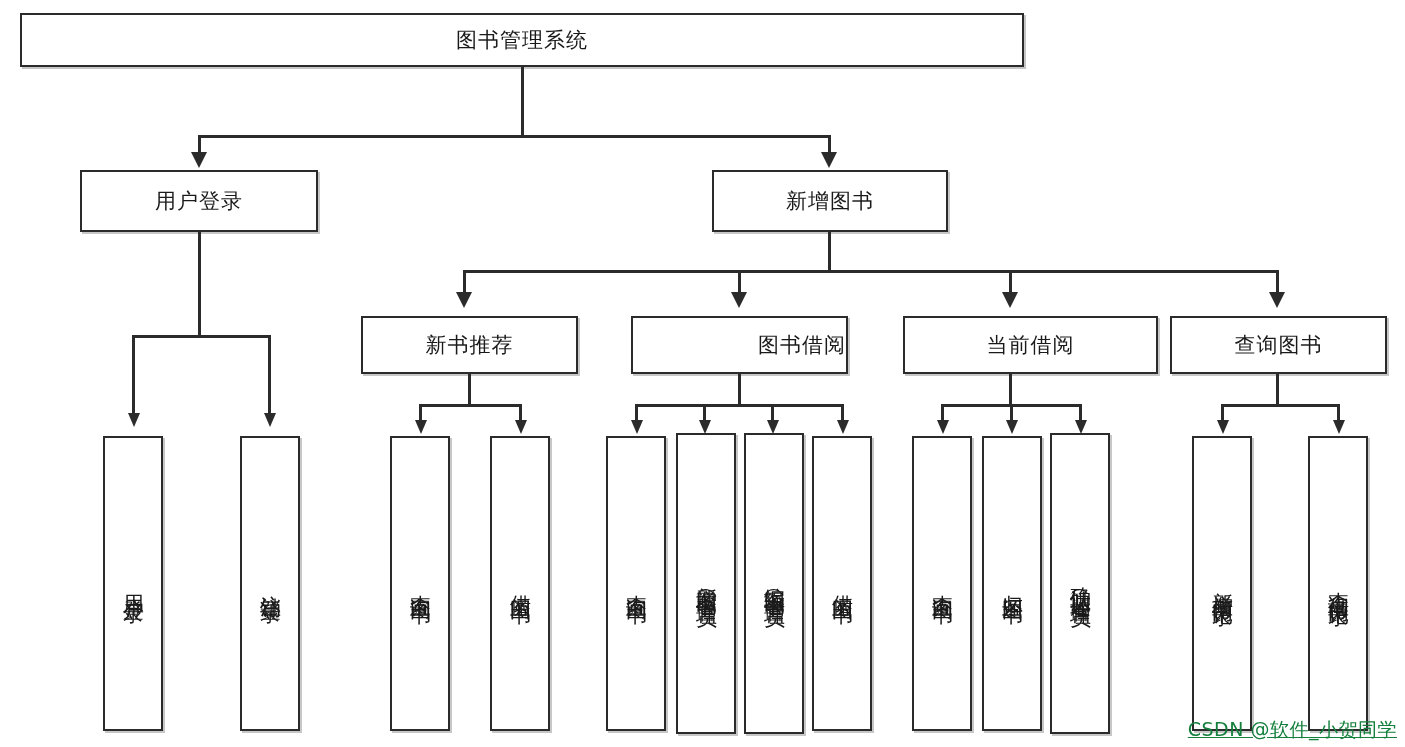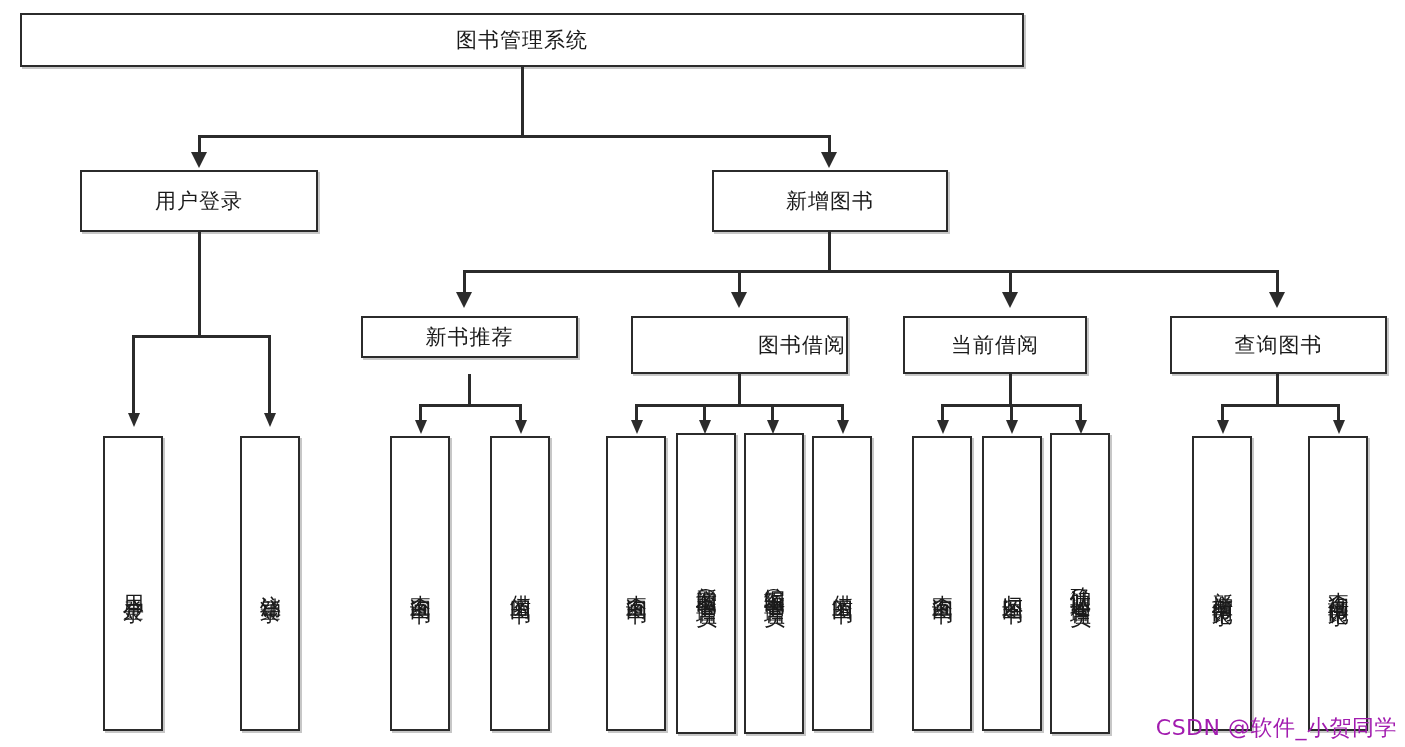--- a/index.html
+++ b/index.html
@@ -72,25 +72,26 @@
   .arrow.slim {
     border-left-width: 6px;
     border-right-width: 6px;
     border-top-width: 14px;
   }
   
   #watermark {
     position: absolute;
     right: 8px;
     bottom: 4px;
-    font-size: 22px;
-    color: #a21caf;
+    font-size: 19px;
+    color: #15803d;
     letter-spacing: 0.5px;
     white-space: nowrap;
     pointer-events: none;
+    text-decoration: underline;
   }
 </style>
 </head>
 <body>
 
 <div id="canvas">
 
   <div class="node h" style="left:20px; top:13px; width:1004px; height:54px;">
     <span>图书管理系统</span>
   </div>
@@ -126,27 +127,27 @@
 
   <div class="vline" style="left:738px; top:270px; width:3px; height:25px;"></div>
   <div class="arrow" style="left:731px; top:292px;"></div>
 
   <div class="vline" style="left:1009px; top:270px; width:3px; height:25px;"></div>
   <div class="arrow" style="left:1002px; top:292px;"></div>
 
   <div class="vline" style="left:1276px; top:270px; width:3px; height:25px;"></div>
   <div class="arrow" style="left:1269px; top:292px;"></div>
 
-  <div class="node h" style="left:361px; top:316px; width:217px; height:42px;">
+  <div class="node h" style="left:361px; top:316px; width:217px; height:58px;">
     <span>新书推荐</span>
   </div>
   <div class="node h" style="left:631px; top:316px; width:217px; height:58px;justify-content:flex-end;">
     <span>图书借阅</span>
   </div>
-  <div class="node h" style="left:903px; top:316px; width:184px; height:58px;">
+  <div class="node h" style="left:903px; top:316px; width:255px; height:58px;">
     <span>当前借阅</span>
   </div>
   <div class="node h" style="left:1170px; top:316px; width:217px; height:58px;">
     <span>查询图书</span>
   </div>
 
   <div class="vline" style="left:468px; top:374px; width:3px; height:32px;"></div>
   <div class="hline" style="left:419px; top:404px; width:103px; height:3px;"></div>
   <div class="vline" style="left:419px; top:404px; width:3px; height:18px;"></div>
   <div class="arrow slim" style="left:415px; top:420px;"></div>

